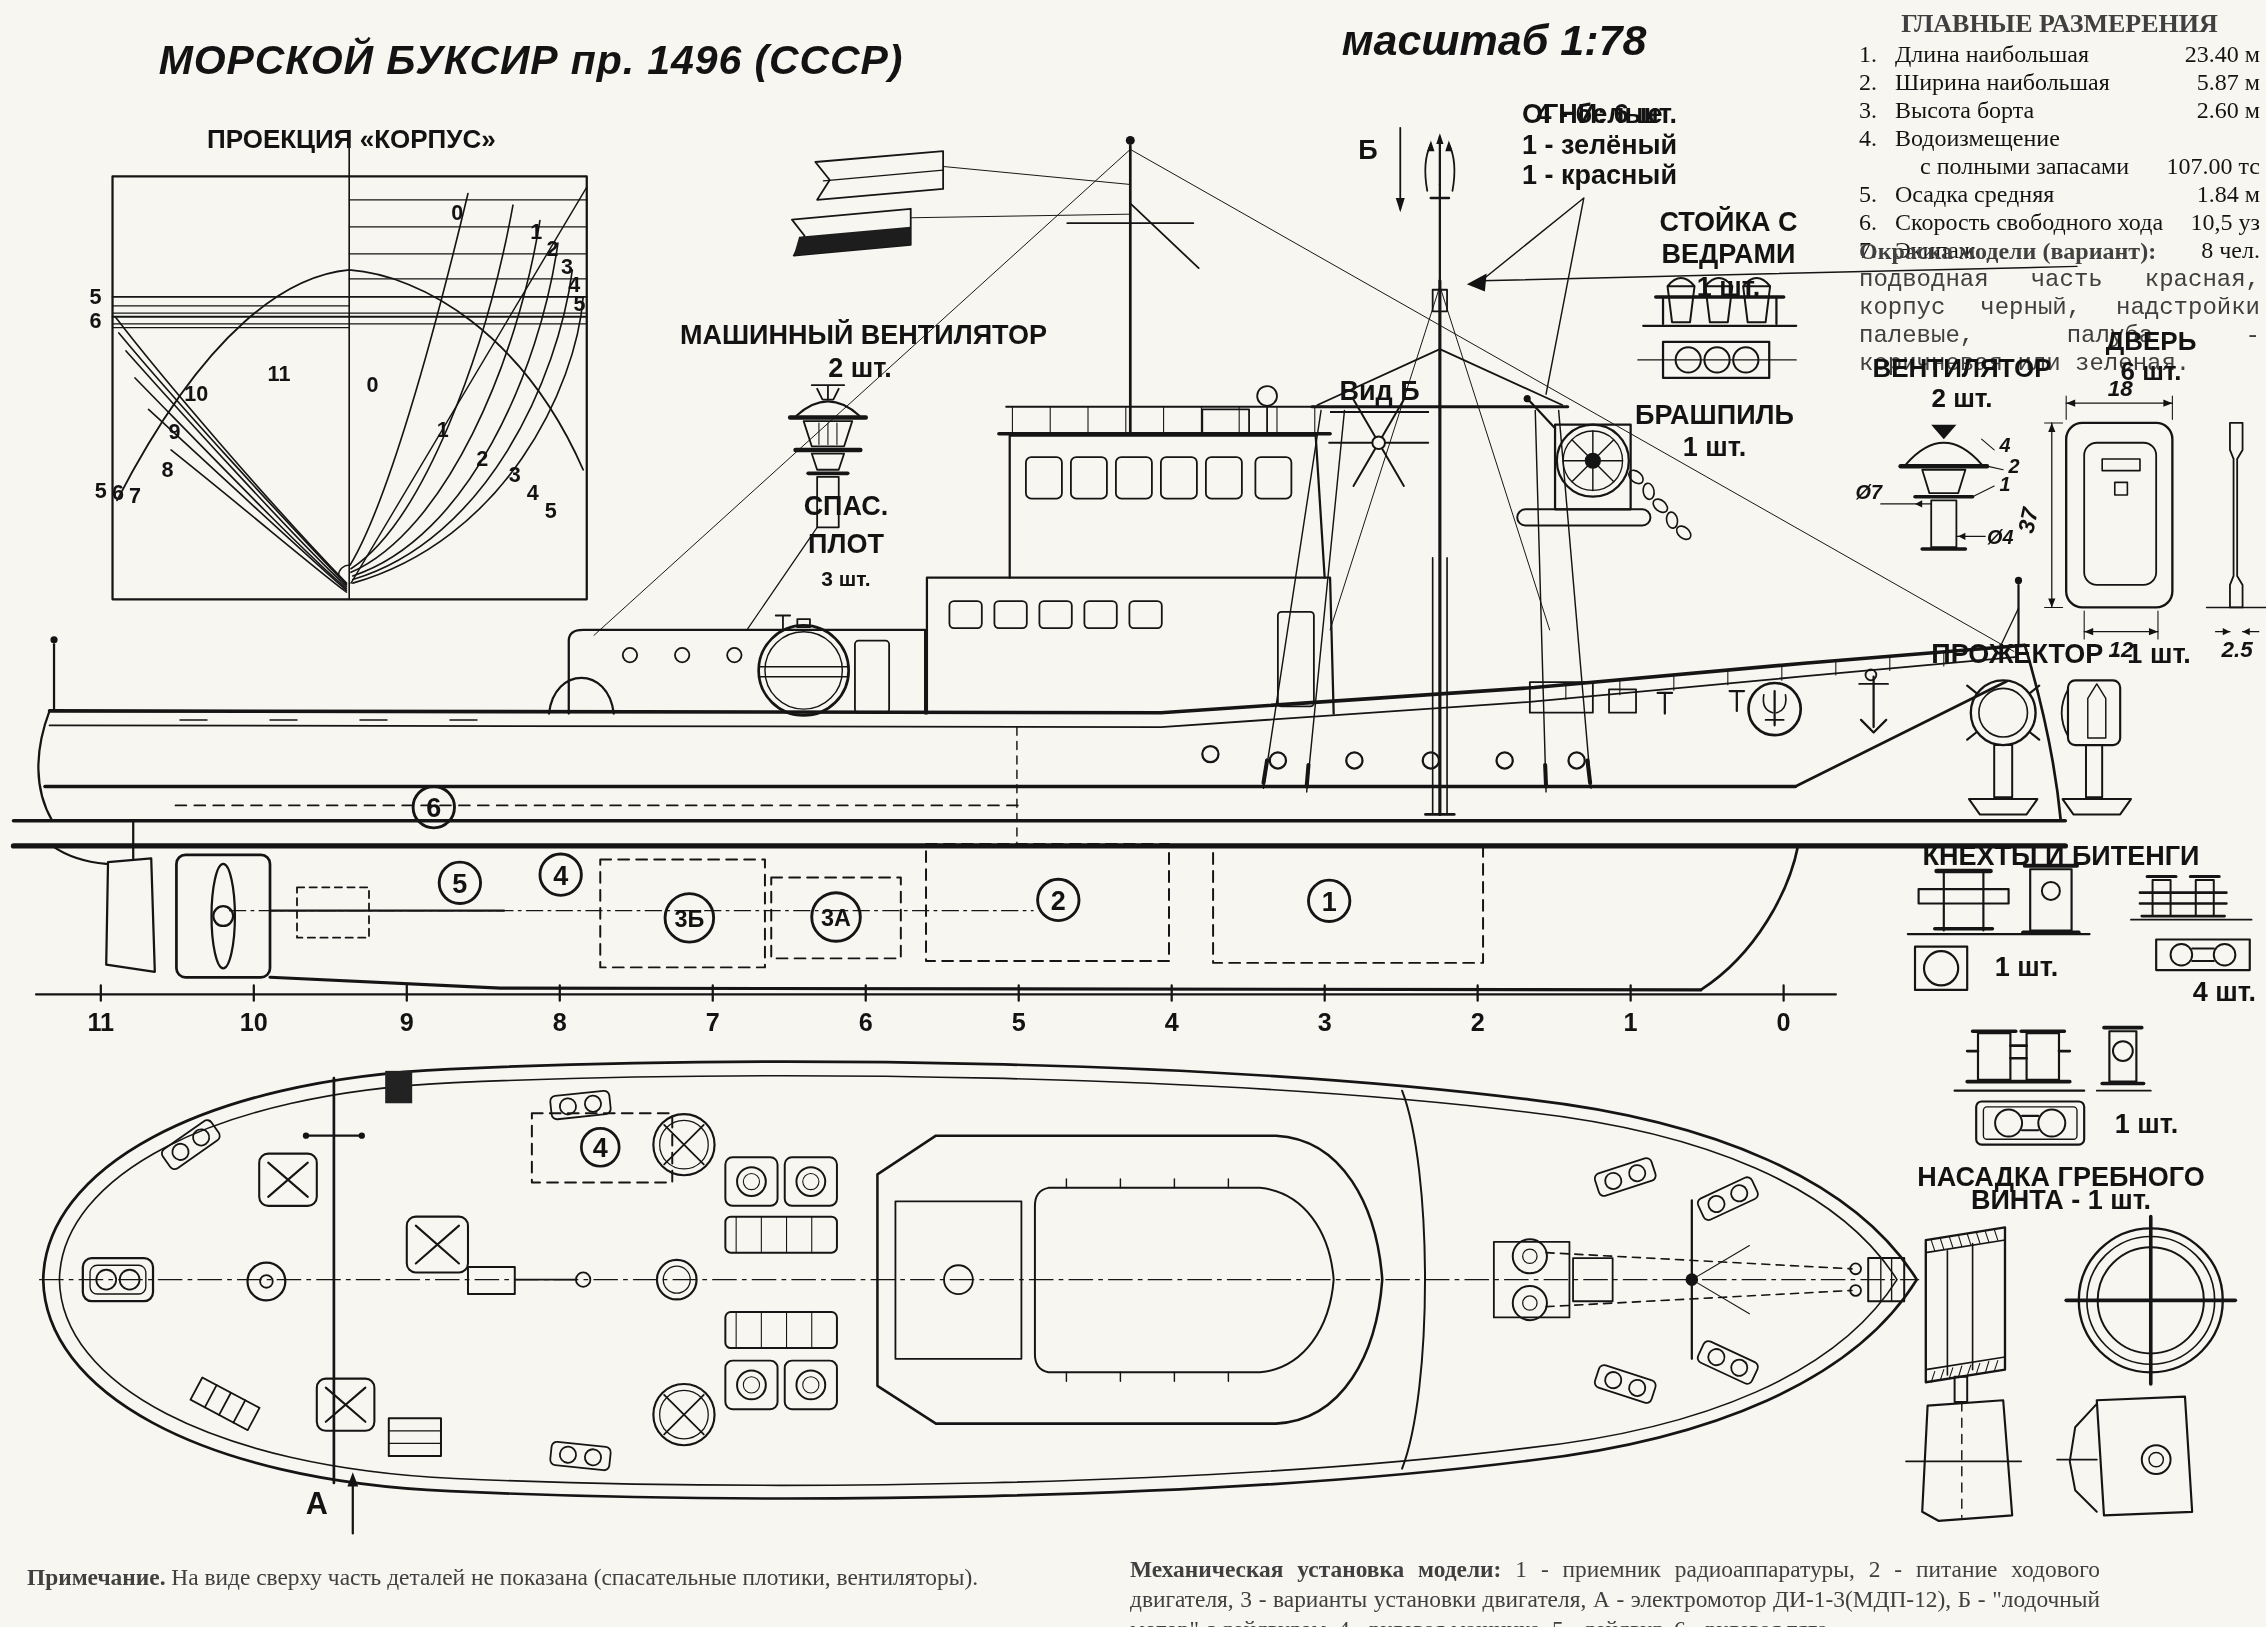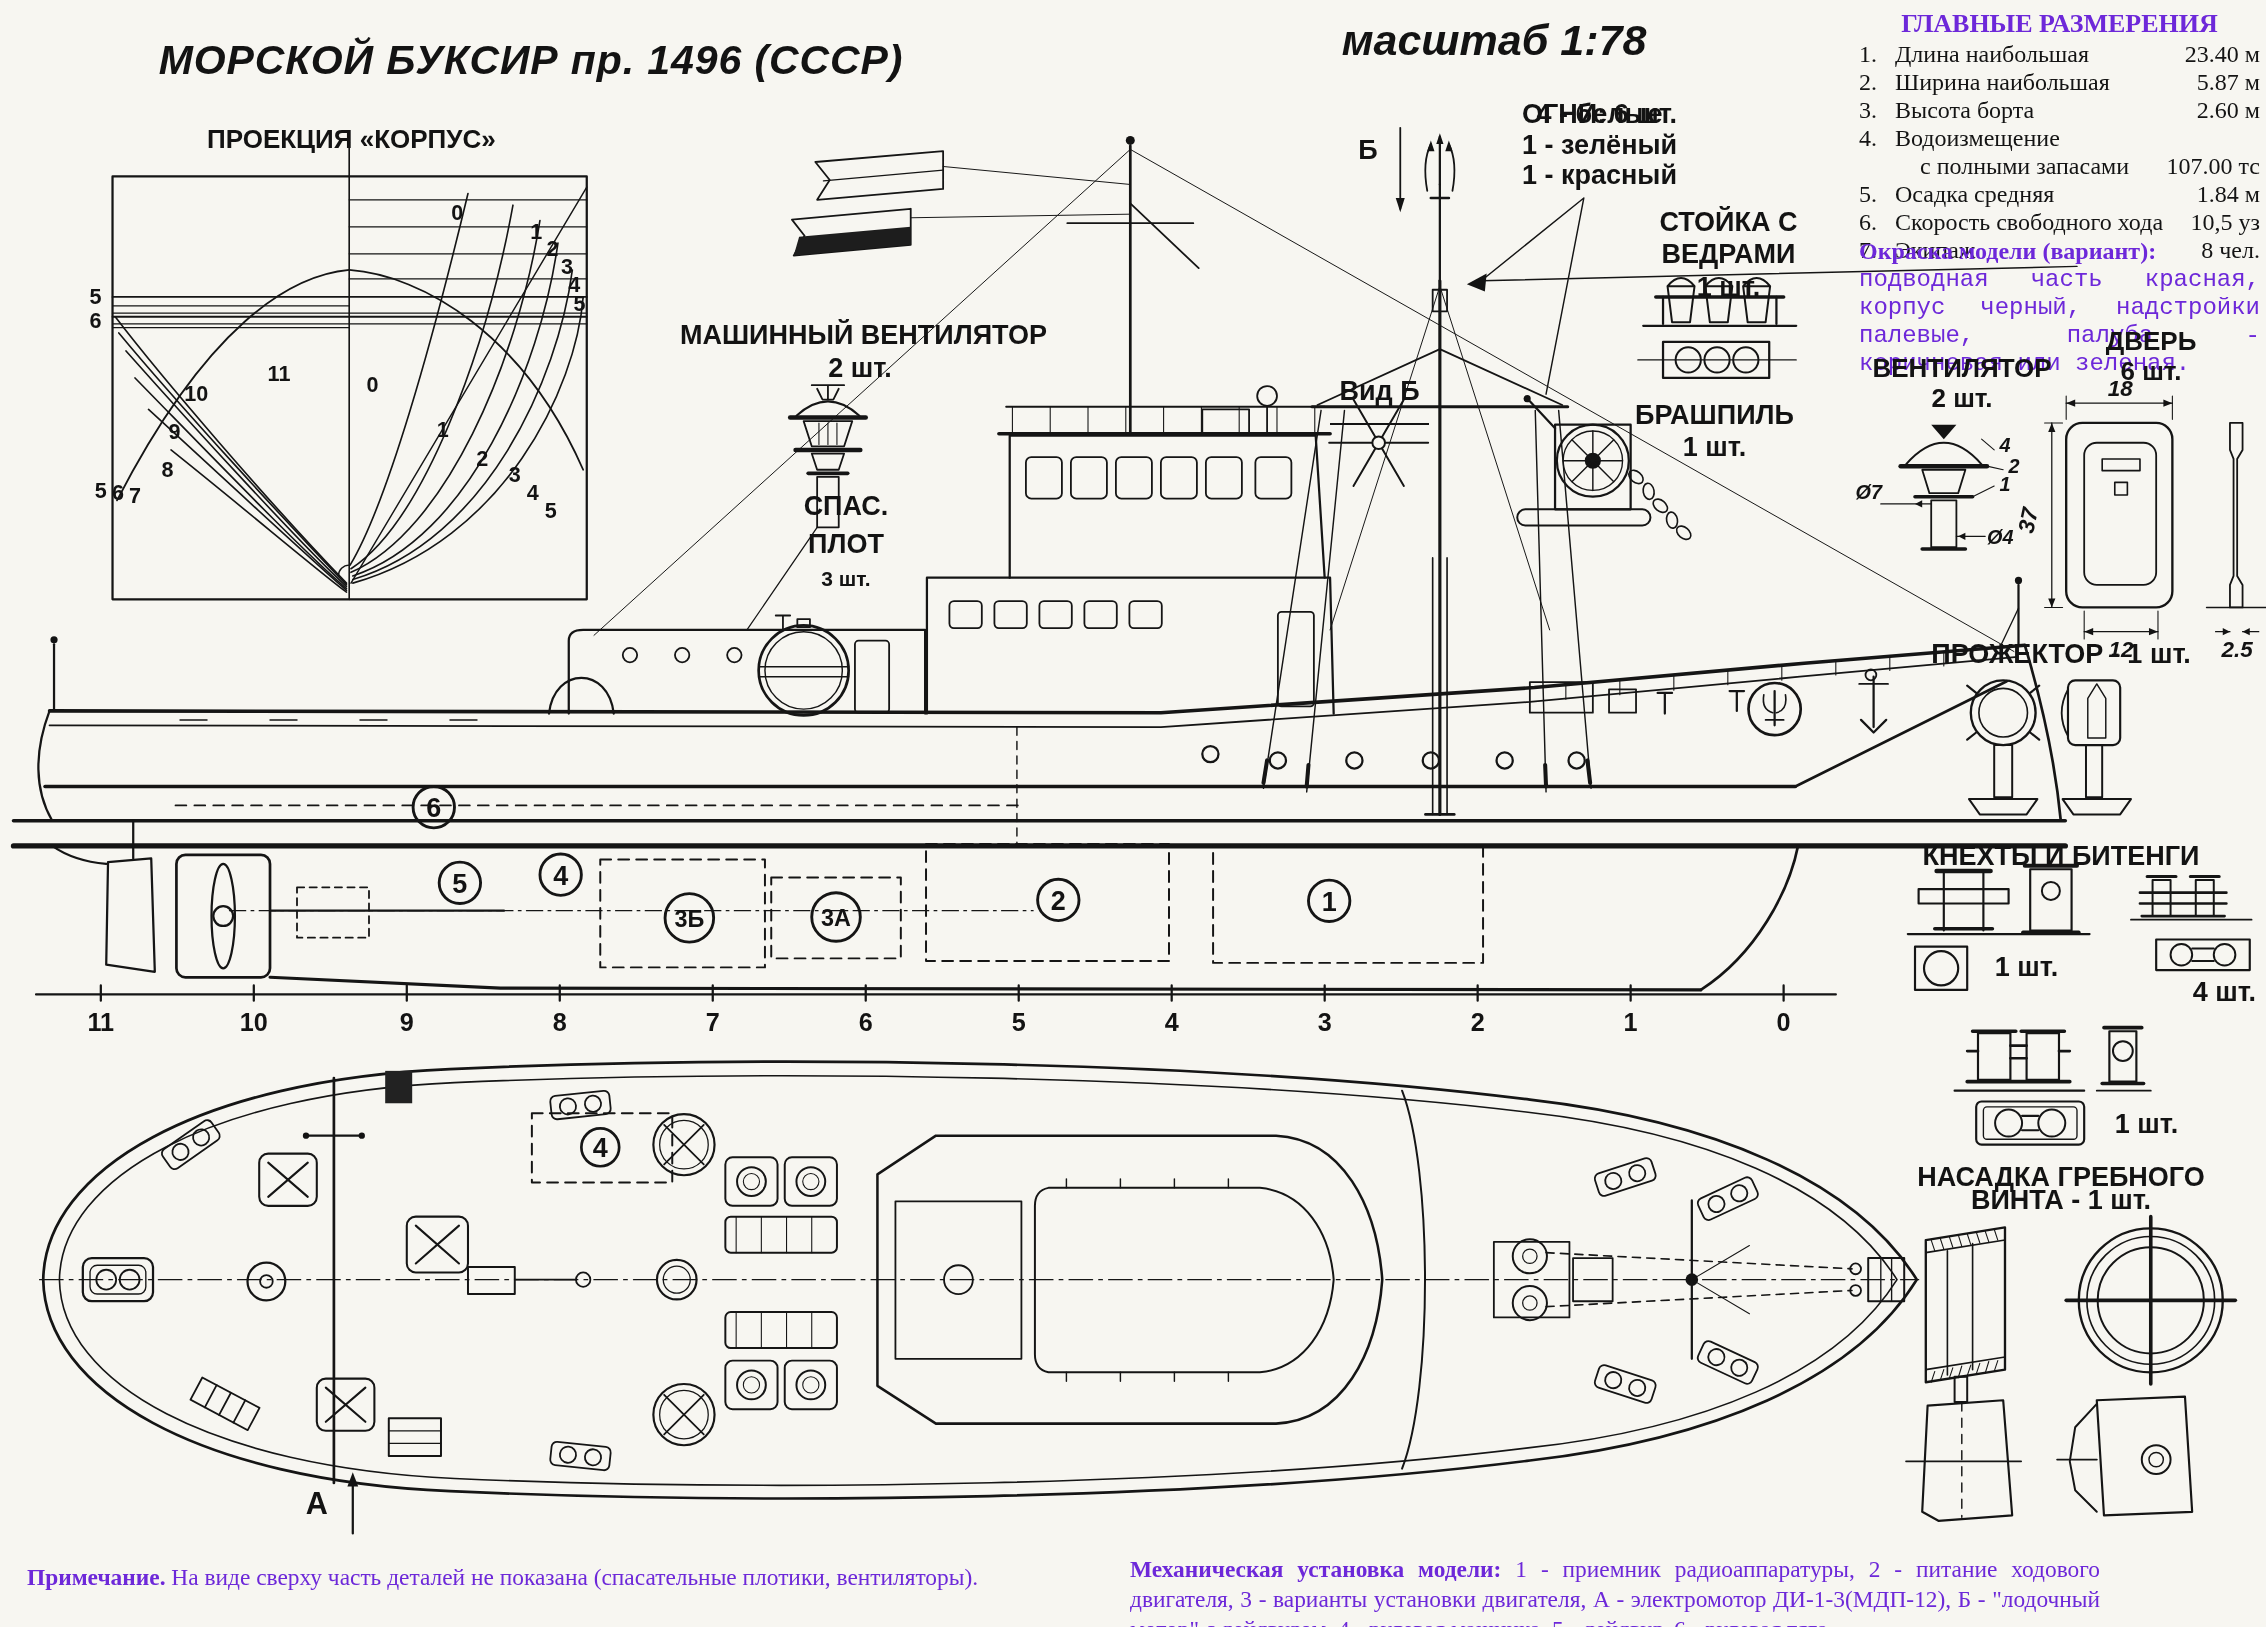--- a/index.html
+++ b/index.html
@@ -1,30 +1,30 @@
 <!DOCTYPE html>
 <html style="font-size:14.4px"><head>
 <meta charset="utf-8">
 <style>
   html,body{margin:0;padding:0;background:#e8e8e4;}
   #stage{position:relative;width:2266px;height:1627px;background:#f7f6f1;overflow:hidden;
          font-family:"Liberation Sans",sans-serif;color:#141414;}
   #art{position:absolute;left:0;top:0;}
   .lbl{position:absolute;font-family:"Liberation Sans",sans-serif;font-weight:bold;color:#131313;
        text-align:center;white-space:nowrap;}
-  .ser{position:absolute;font-family:"Liberation Serif",serif;color:#6d28d9;}
+  .ser{position:absolute;font-family:"Liberation Serif",serif;color:#404040;}
   .ital{font-style:italic;}
   .just{text-align:justify;}
   .row{display:flex;font-family:"Liberation Serif",serif;font-size:24px;line-height:28px;}
   .row .n{width:36px;}
   .row .nm{flex:1;}
   .row .v{text-align:right;white-space:nowrap;}
   svg text{font-family:"Liberation Sans",sans-serif;font-weight:bold;fill:#131313;}
   svg .dim{font-family:"Liberation Serif",serif;font-style:italic;font-weight:normal;}
-  .underl{border-bottom:2.7px solid #131313;padding-bottom:16px;}
+  .underl{border-bottom:2.7px solid #131313;padding-bottom:4px;}
 </style>
 </head>
 <body>
 
 <div id="stage">
 
 <svg id="art" width="2266" height="1627" viewBox="0 0 2518 1808" fill="none" stroke="#151515" stroke-linecap="round" stroke-linejoin="round">
 
   <g>
     <rect x="125" y="196" width="527" height="470" stroke-width="2.5"></rect>

